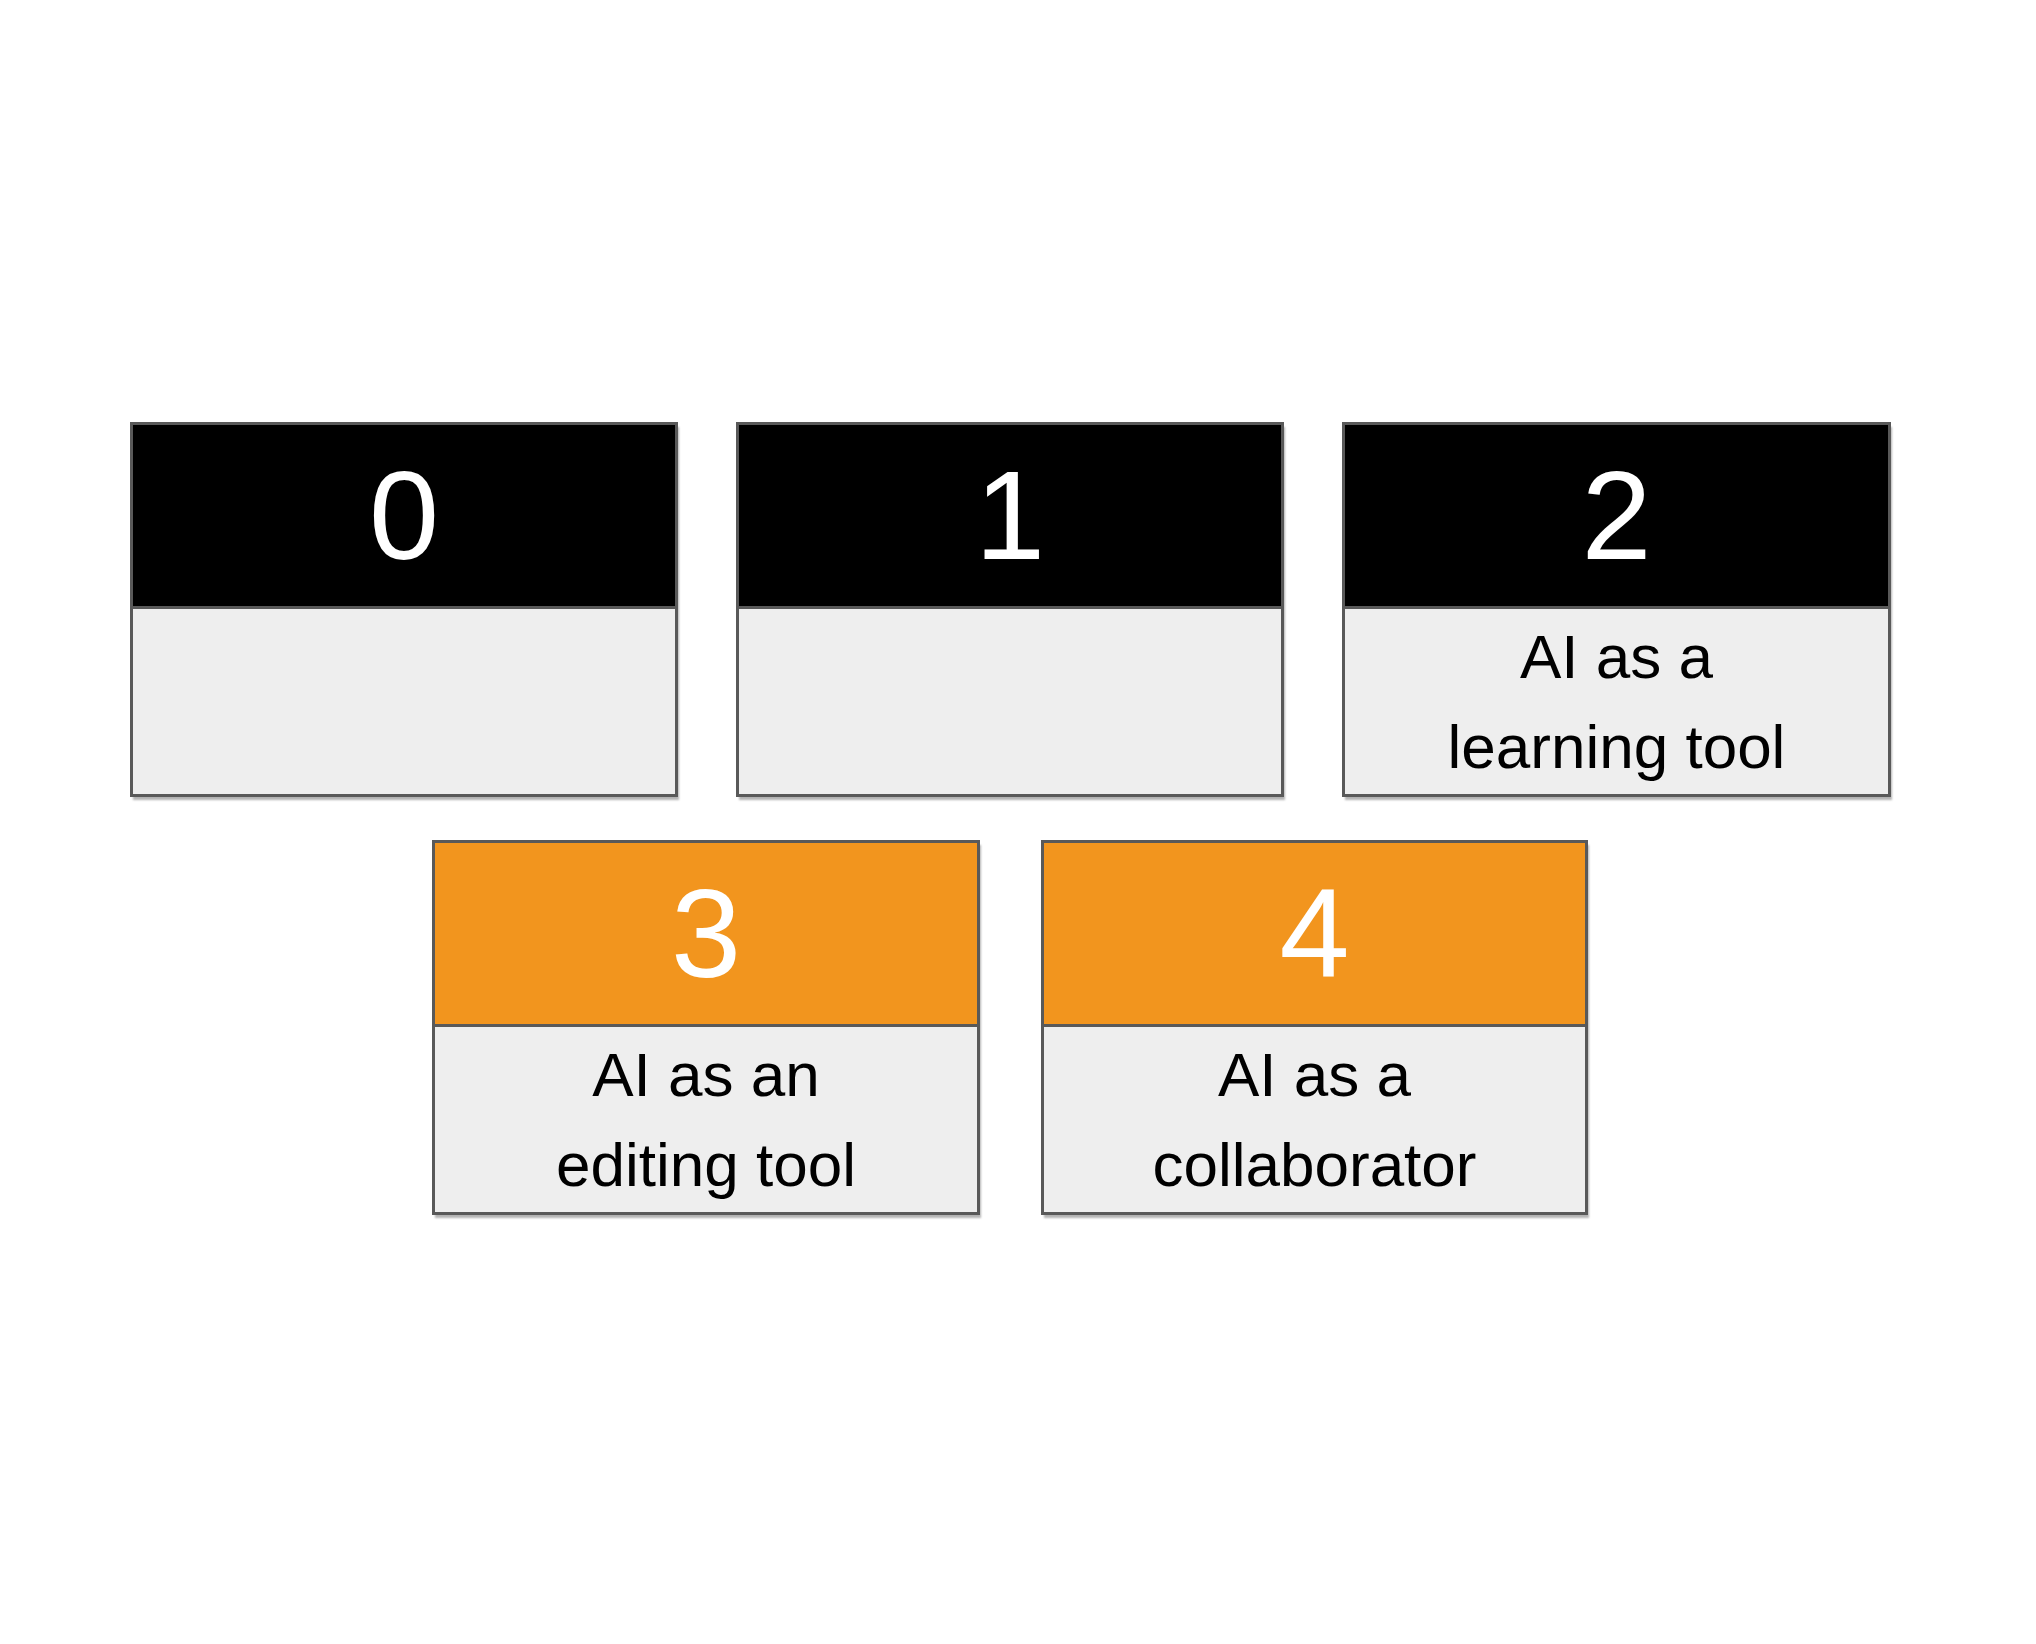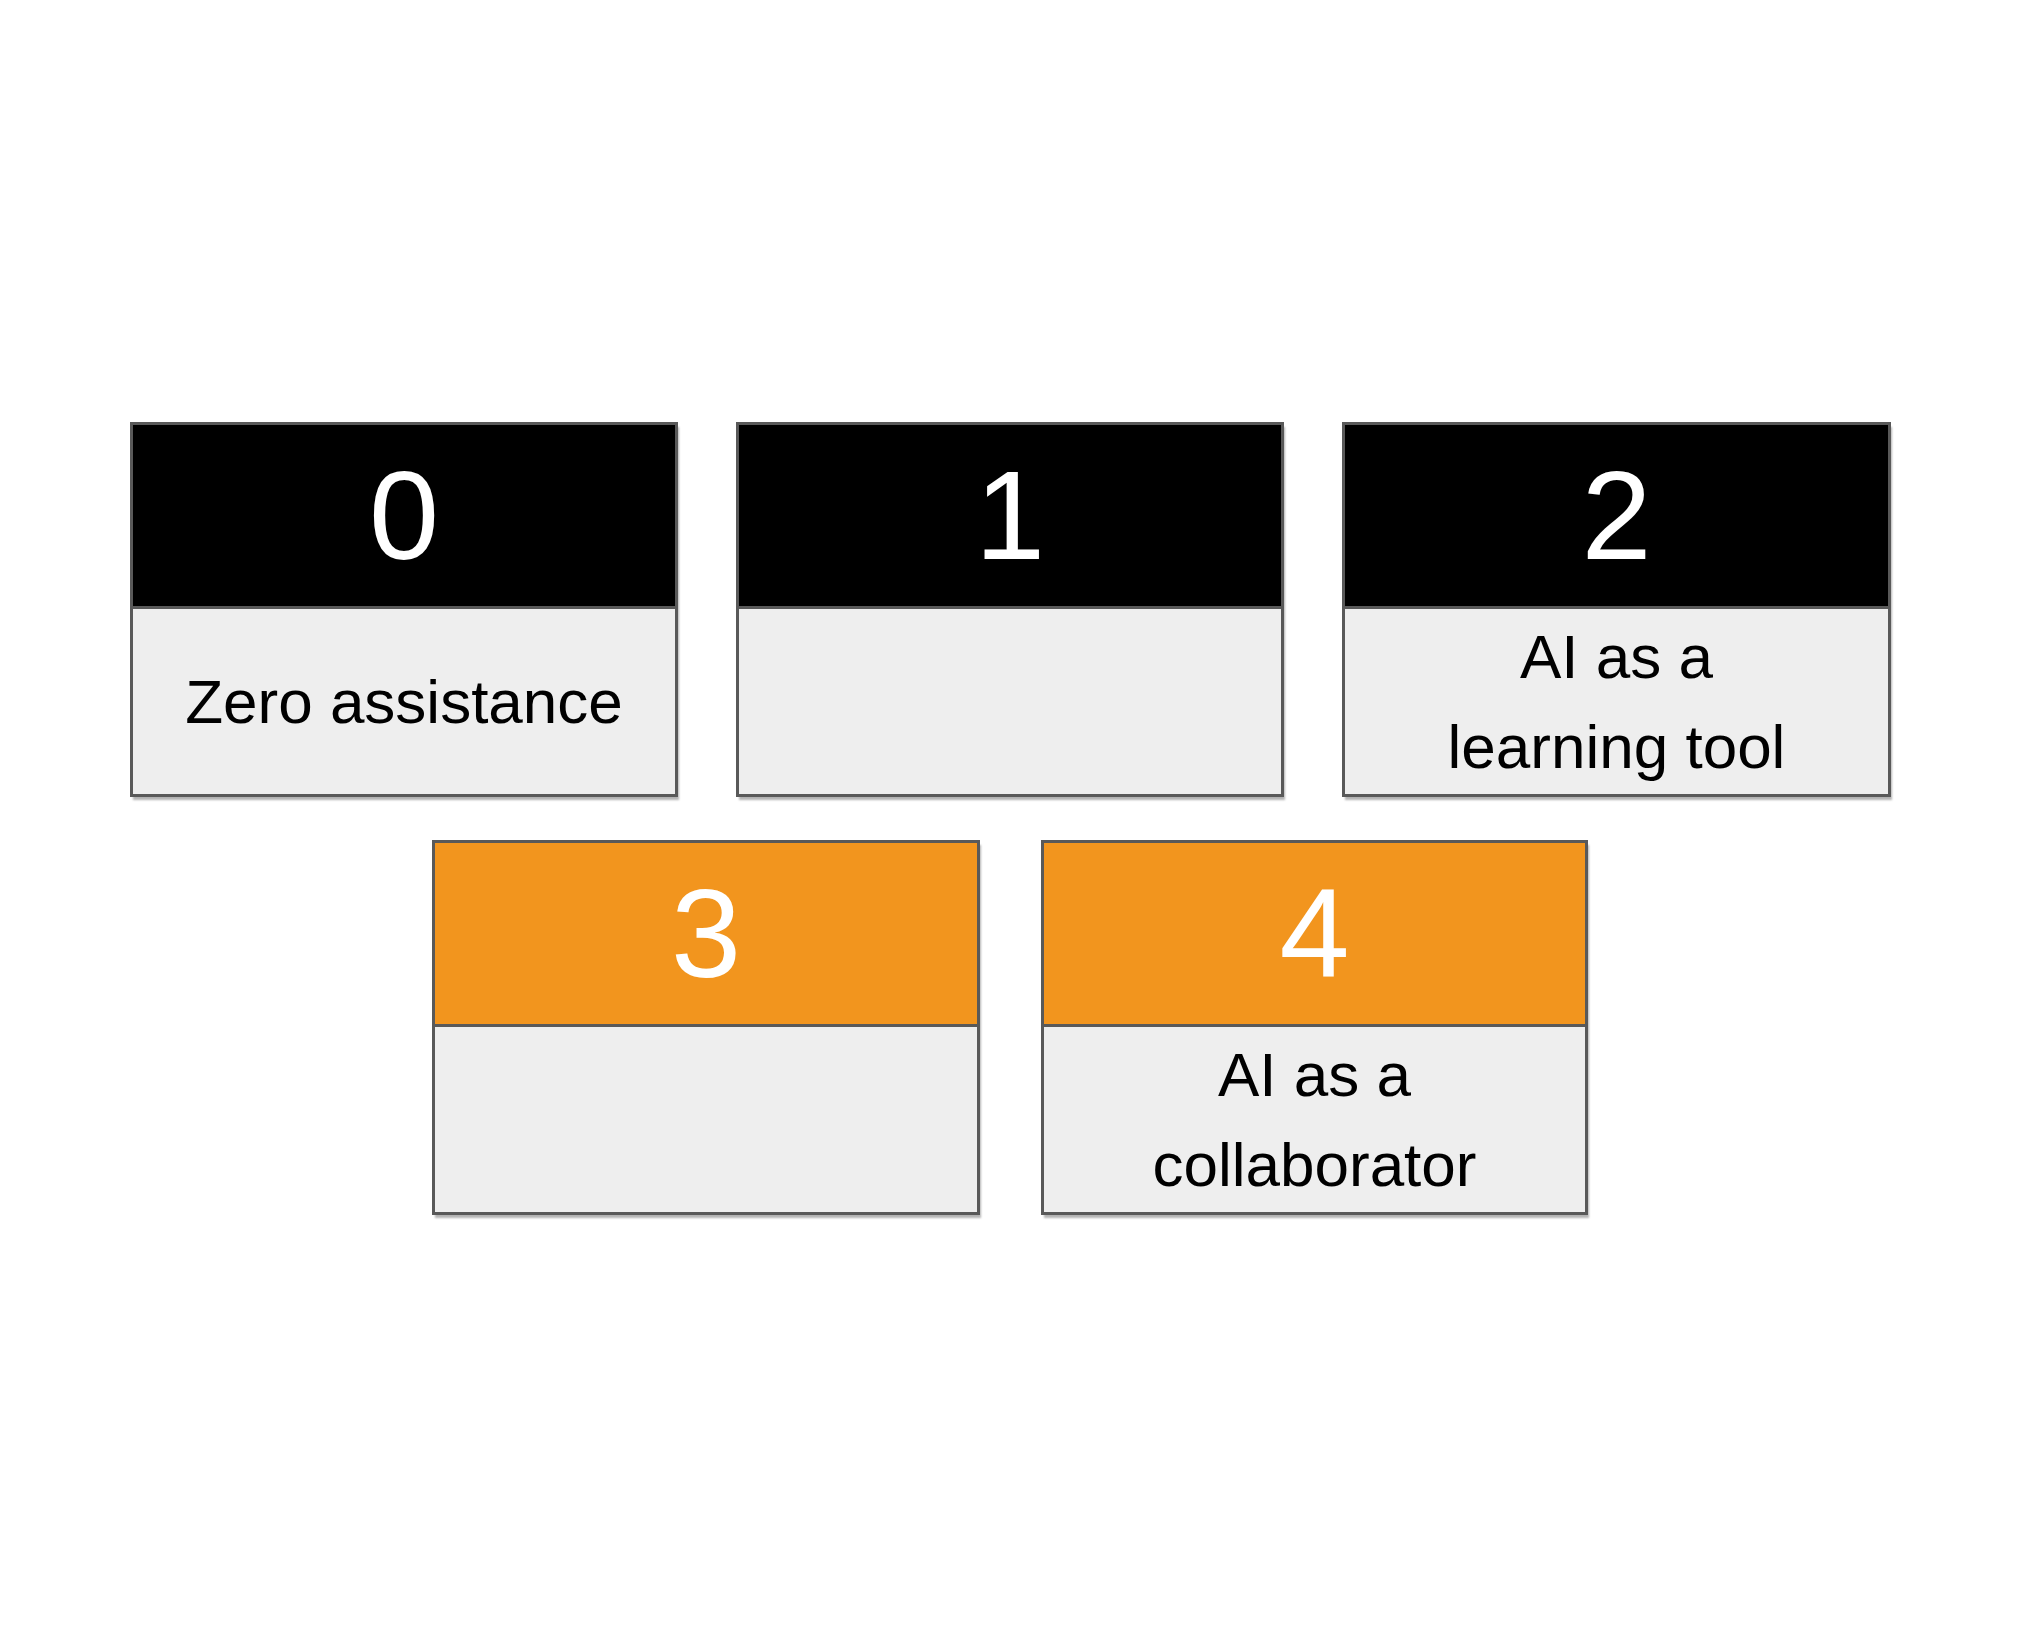--- a/index.html
+++ b/index.html
@@ -66,23 +66,20 @@
 </style>
 </head>
 <body>
 
 <div id="canvas">
 
   <div id="card-0" class="card dark">
     <div class="card-header">
       <span class="card-number">0</span>
     </div>
-    <div class="card-body">
-      <span class="card-label">Zero assistance</span>
-    </div>
   </div>
 
   <div id="card-1" class="card dark">
     <div class="card-header">
       <span class="card-number">1</span>
     </div>
   </div>
 
   <div id="card-2" class="card dark">
     <div class="card-header">
@@ -91,20 +88,24 @@
     <div class="card-body">
       <span class="card-label">AI as a
 learning tool</span>
     </div>
   </div>
 
   <div id="card-3" class="card orange">
     <div class="card-header">
       <span class="card-number">3</span>
     </div>
+    <div class="card-body">
+      <span class="card-label">AI as an
+editing tool</span>
+    </div>
   </div>
 
   <div id="card-4" class="card orange">
     <div class="card-header">
       <span class="card-number">4</span>
     </div>
     <div class="card-body">
       <span class="card-label">AI as a
 collaborator</span>
     </div>

